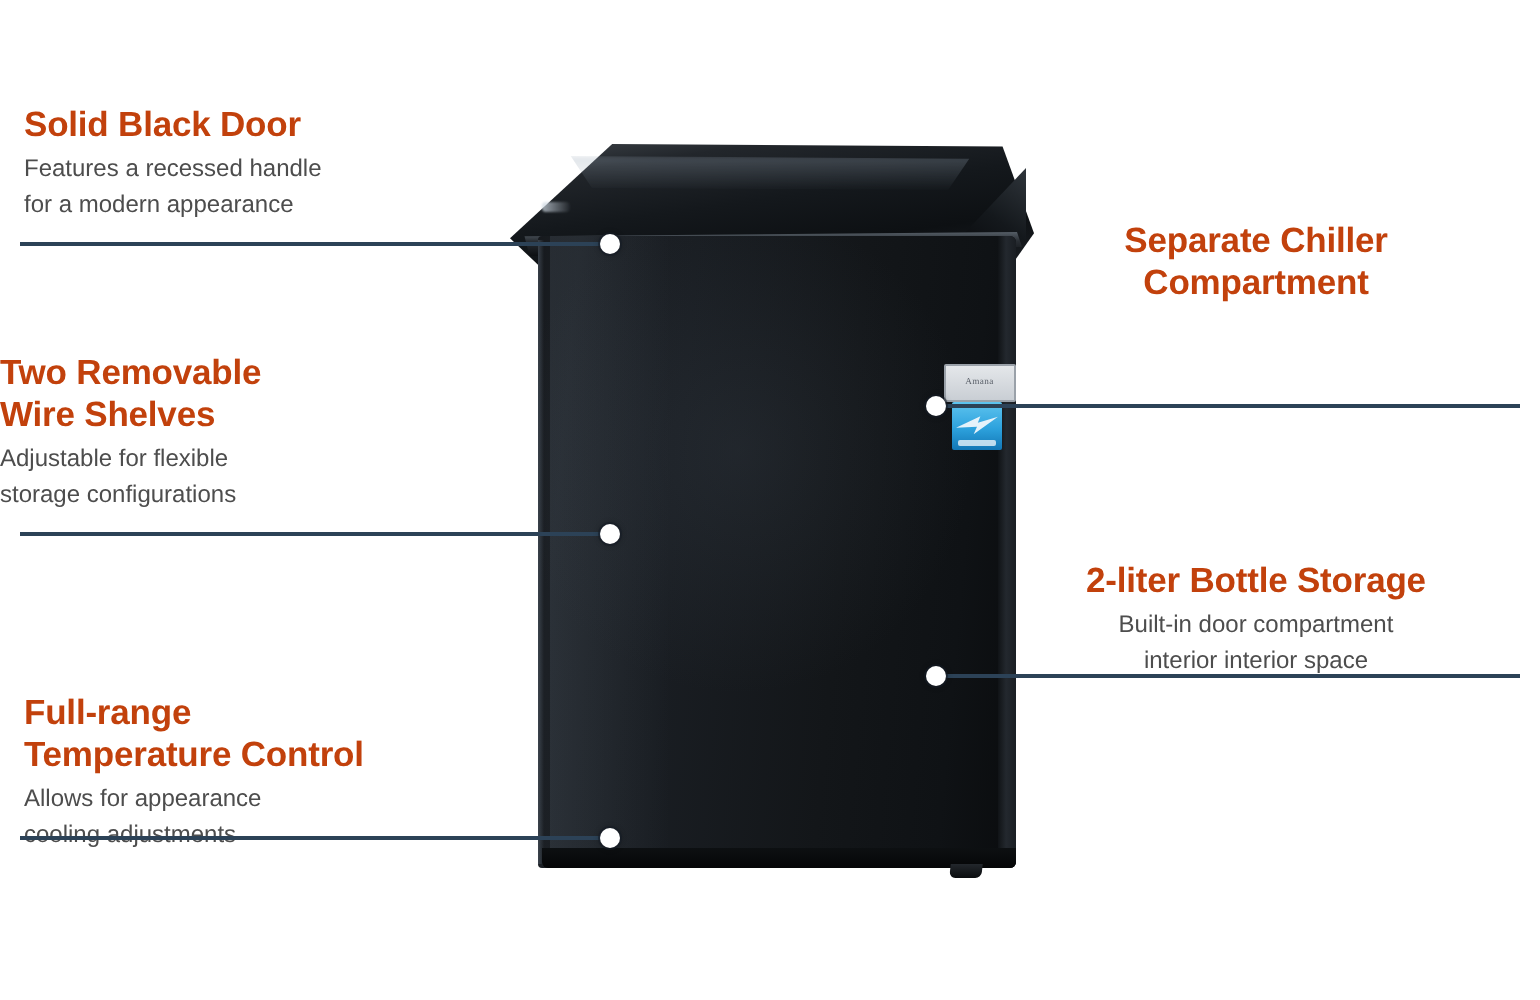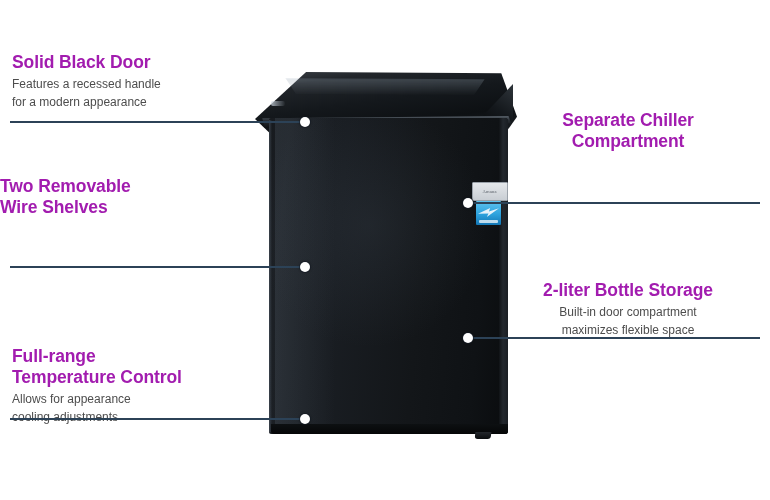--- a/index.html
+++ b/index.html
@@ -221,21 +221,21 @@
   }
 
   
   .callout {
     position: absolute;
   }
   .callout-title {
     font-size: 17.5px;
     font-weight: bold;
     line-height: 21px;
-    color: #a21caf;
+    color: #c2410c;
     letter-spacing: -0.1px;
     white-space: pre-line;
   }
   .callout-desc {
     font-size: 12px;
     line-height: 18px;
     color: #4d4d4d;
     margin-top: 2px;
     white-space: pre-line;
   }
@@ -297,20 +297,22 @@
     <div class="callout-title">Solid Black Door</div>
     <div class="callout-desc">Features a recessed handle
 for a modern appearance</div>
   </div>
   <div class="leader" style="left:10px; top:121px; width:297px;"></div>
   <div class="dot" style="left:300px; top:117px;"></div>
 
   <div class="callout left" style="left:0; top:176px; width:262px;">
     <div class="callout-title">Two Removable
 Wire Shelves</div>
+    <div class="callout-desc">Adjustable for flexible
+storage configurations</div>
   </div>
   <div class="leader" style="left:10px; top:266px; width:297px;"></div>
   <div class="dot" style="left:300px; top:262px;"></div>
 
   <div class="callout left" style="left:12px; top:346px; width:262px;">
     <div class="callout-title">Full-range
 Temperature Control</div>
     <div class="callout-desc">Allows for appearance
 cooling adjustments</div>
   </div>
@@ -320,18 +322,18 @@
   <div class="callout right" style="left:498px; top:110px; width:260px;">
     <div class="callout-title">Separate Chiller
 Compartment</div>
   </div>
   <div class="leader" style="left:470px; top:202px; width:290px;"></div>
   <div class="dot" style="left:463px; top:198px;"></div>
 
   <div class="callout right" style="left:498px; top:280px; width:260px;">
     <div class="callout-title">2-liter Bottle Storage</div>
     <div class="callout-desc">Built-in door compartment
-maximizes flexible space</div>
+interior interior space</div>
   </div>
   <div class="leader" style="left:470px; top:337px; width:290px;"></div>
   <div class="dot" style="left:463px; top:333px;"></div>
 
 </div>
 
 </body></html>

